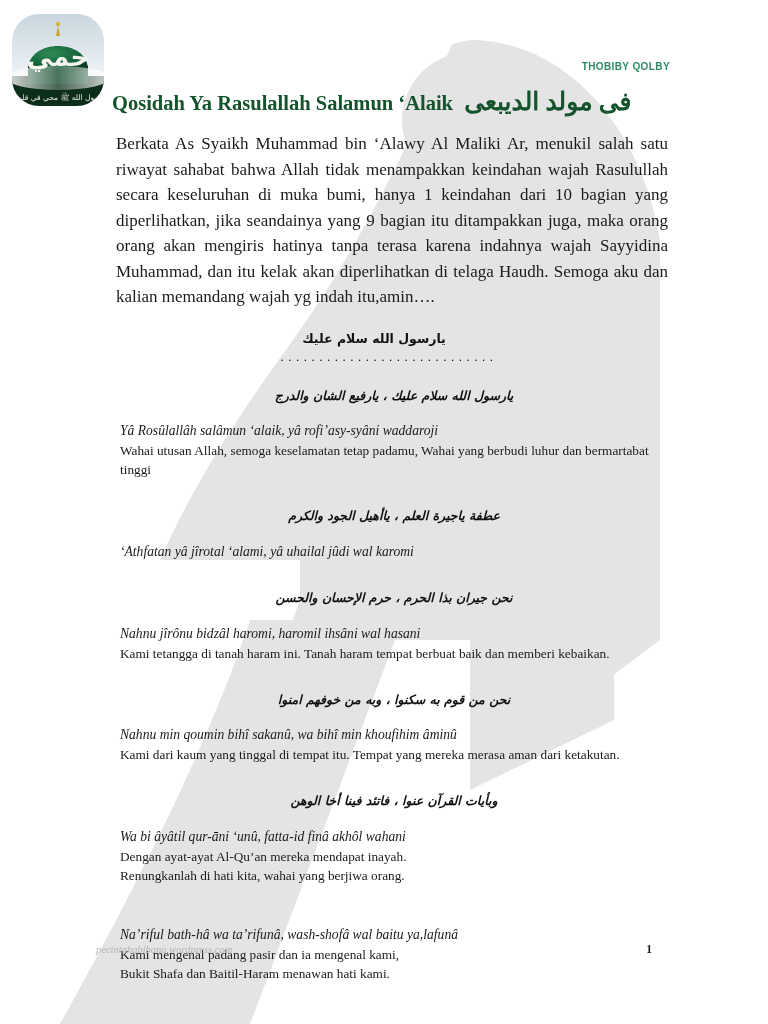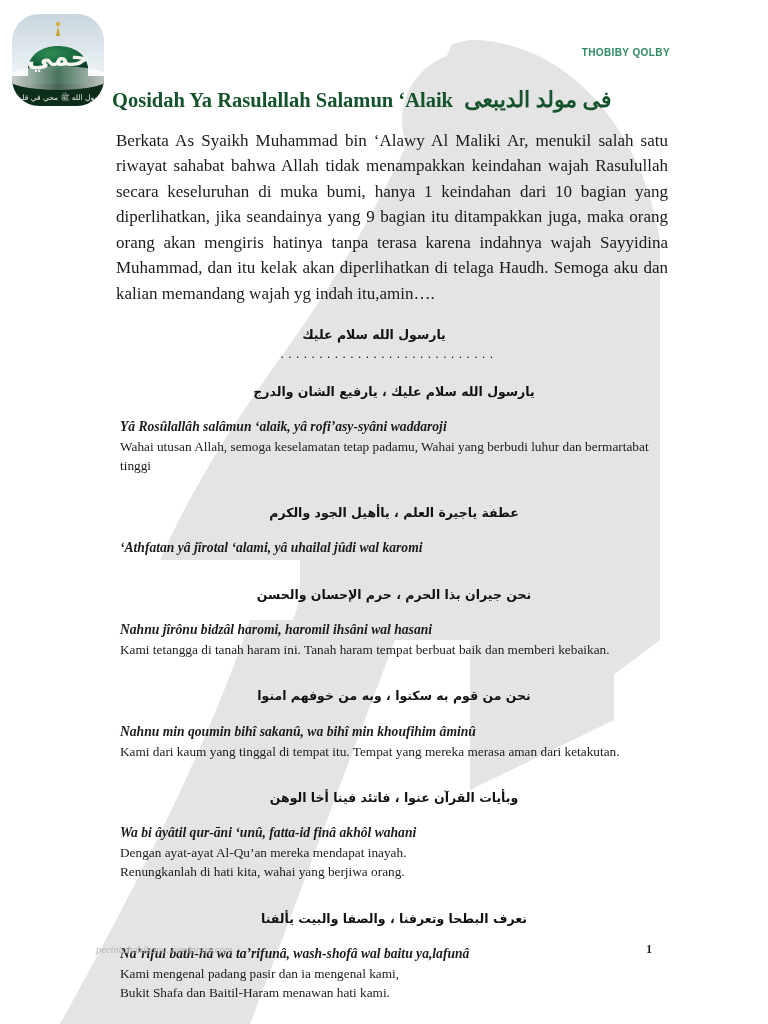--- a/index.html
+++ b/index.html
@@ -39,21 +39,21 @@
     height: 92px;
     z-index: 3;
     overflow: hidden;
     border-radius: 27px;
   }
 
   
   #doc-header {
     position: absolute;
     left: 0;
-    top: 42px;
+    top: 56px;
     width: 768px;
     text-align: right;
     padding-right: 98px;
     box-sizing: border-box;
     z-index: 2;
   }
   #doc-header .hdr-text {
     font-family: "Liberation Sans", "DejaVu Sans", sans-serif;
     font-size: 10px;
     font-weight: bold;
@@ -73,21 +73,21 @@
   h1#title {
     margin: 0 0 14px 0;
     font-family: "Liberation Serif", "DejaVu Serif", serif;
     font-size: 20.5px;
     font-weight: bold;
     color: #14532b;
     line-height: 1.25;
     white-space: nowrap;
   }
   h1#title .title-ar {
-    font-size: 22px;
+    font-size: 25px;
     margin-left: 6px;
     direction: rtl;
     unicode-bidi: isolate;
   }
 
   p.intro {
     margin: 0 0 18px 4px;
     font-size: 17px;
     line-height: 1.50;
     text-align: justify;
@@ -104,36 +104,36 @@
     font-family: "DejaVu Sans", "Liberation Sans", sans-serif;
     font-size: 12.5px;
     font-weight: bold;
     text-align: center;
     direction: rtl;
     unicode-bidi: isolate;
     line-height: 1.8;
     color: #111111;
   }
   .ar-line.shift-a  { padding-right: 40px; }
-  .ar-line.shift-b  { padding-right: 0px;  }
+  .ar-line.shift-b  { padding-right: 0px; font-style: italic;  }
 
   .dots {
     margin: 0 0 2px 0;
     text-align: center;
     font-size: 13px;
     letter-spacing: 4.5px;
     line-height: 1.1;
     color: #111111;
     padding-right: 10px;
   }
 
   .translit {
     margin: 14px 0 0 0;
     font-size: 13.6px;
-    font-weight: bold;
+    font-weight: normal;
     font-style: italic;
     line-height: 1.45;
   }
   .translation {
     margin: 0 0 0 0;
     font-size: 13.3px;
     line-height: 1.45;
   }
 
   .gap-sm { height: 14px; }
@@ -276,21 +276,20 @@
     <div class="verse-block">
       <p class="ar-line shift-b">وبأيات القرآن عنوا ، فاتئد فينا أخا الوهن</p>
       <p class="translit">Wa bi âyâtil qur-āni ‘unû, fatta-id finâ akhôl wahani</p>
       <p class="translation">Dengan ayat-ayat Al-Qu’an mereka mendapat inayah.</p>
       <p class="translation">Renungkanlah di hati kita, wahai yang berjiwa orang.</p>
     </div>
 
     <div class="gap-md"></div>
 
     <div class="verse-block">
-      <p class="ar-line shift-b">نعرف البطحا وتعرفنا ، والصفا والبيت يألفنا</p>
       <p class="translit">Na’riful bath-hâ wa ta’rifunâ, wash-shofâ wal baitu ya,lafunâ</p>
       <p class="translation">Kami mengenal padang pasir dan ia mengenal kami,</p>
       <p class="translation">Bukit Shafa dan Baitil-Haram menawan hati kami.</p>
     </div>
 
   </div>
 
   <div id="doc-footer">
     <span class="site">pecintahabibana.wordpress.com</span>
     <span class="pageno">1</span>

